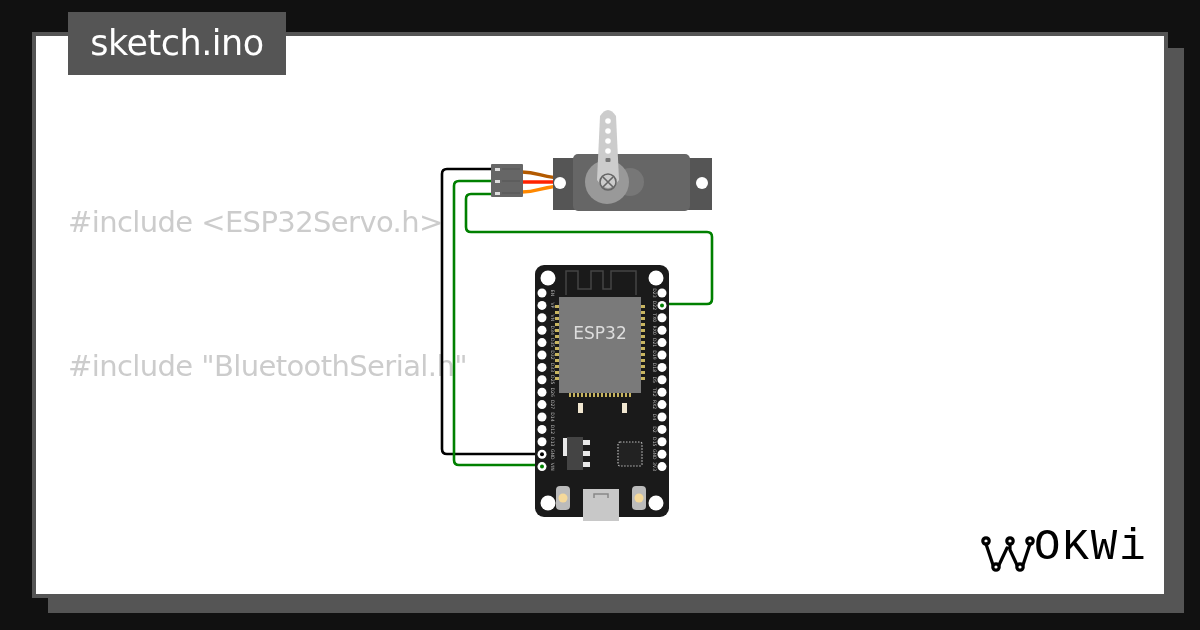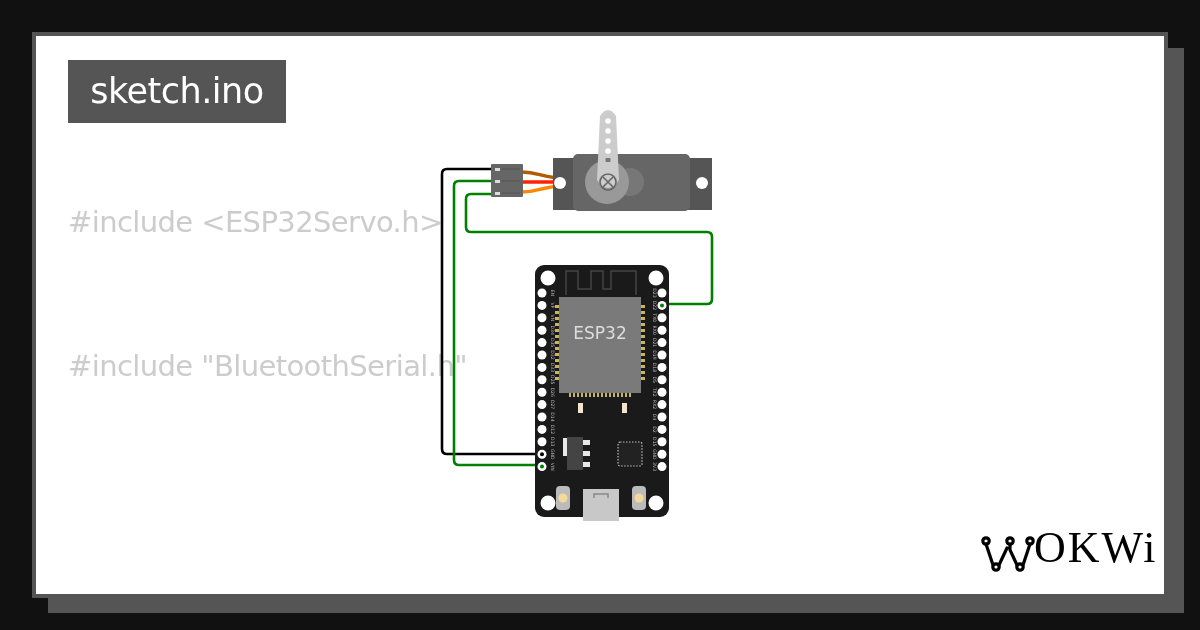--- a/index.html
+++ b/index.html
@@ -13,21 +13,21 @@
     background: #555555;
   }
   .panel {
     position: absolute; left: 32px; top: 32px; width: 1128px; height: 558px;
     background: #ffffff; border: 4px solid #555555; overflow: hidden;
   }
   .tab {
     position: absolute; left: 68px; top: 12px; width: 218px; height: 63px;
     background: #555555; color: #ffffff; z-index: 5;
     font-family: "DejaVu Sans", sans-serif; font-size: 35px;
-    line-height: 63px; text-align: center; letter-spacing: -0.5px; margin-top: 48px;
+    line-height: 63px; text-align: center; letter-spacing: -0.5px;
   }
   .code {
     position: absolute; left: 32px; top: 66px; margin: 0;
     font-family: "DejaVu Sans", sans-serif; font-size: 29px; letter-spacing: -0.6px;
     color: #cccccc; line-height: 48px; white-space: pre;
   }
   .code .line { display: block; height: 48px; }
   svg.circuit { position: absolute; left: 0; top: 0; z-index: 3; }
   .logo {
     position: absolute; left: 976px; top: 522px; z-index: 4;
@@ -247,13 +247,13 @@
     <circle cx="986" cy="541" r="3.2"></circle>
     <circle cx="1010" cy="541" r="3.2"></circle>
     <circle cx="1030" cy="541" r="3.2"></circle>
     <circle cx="996" cy="567" r="3.2"></circle>
     <circle cx="1020" cy="567" r="3.2"></circle>
     <path d="M986 544 L993 565 M999 565 L1007 548 M1010 544 L1010 550 L1017 565 M1023 565 L1030 544"></path>
   </g>
 </svg>
 
 <div class="logo"><span style="visibility:hidden">W</span><span></span></div>
-<div style="position:absolute;left:1034px;top:522px;z-index:4;font-family:Liberation Serif, serif;font-size:44px;color:#000;letter-spacing:2px;">OKWi</div>
+<div style="position:absolute;left:1034px;top:522px;z-index:4;font-family:Liberation Mono, monospace;font-size:44px;color:#000;letter-spacing:2px;">OKWi</div>
 
 </body></html>

